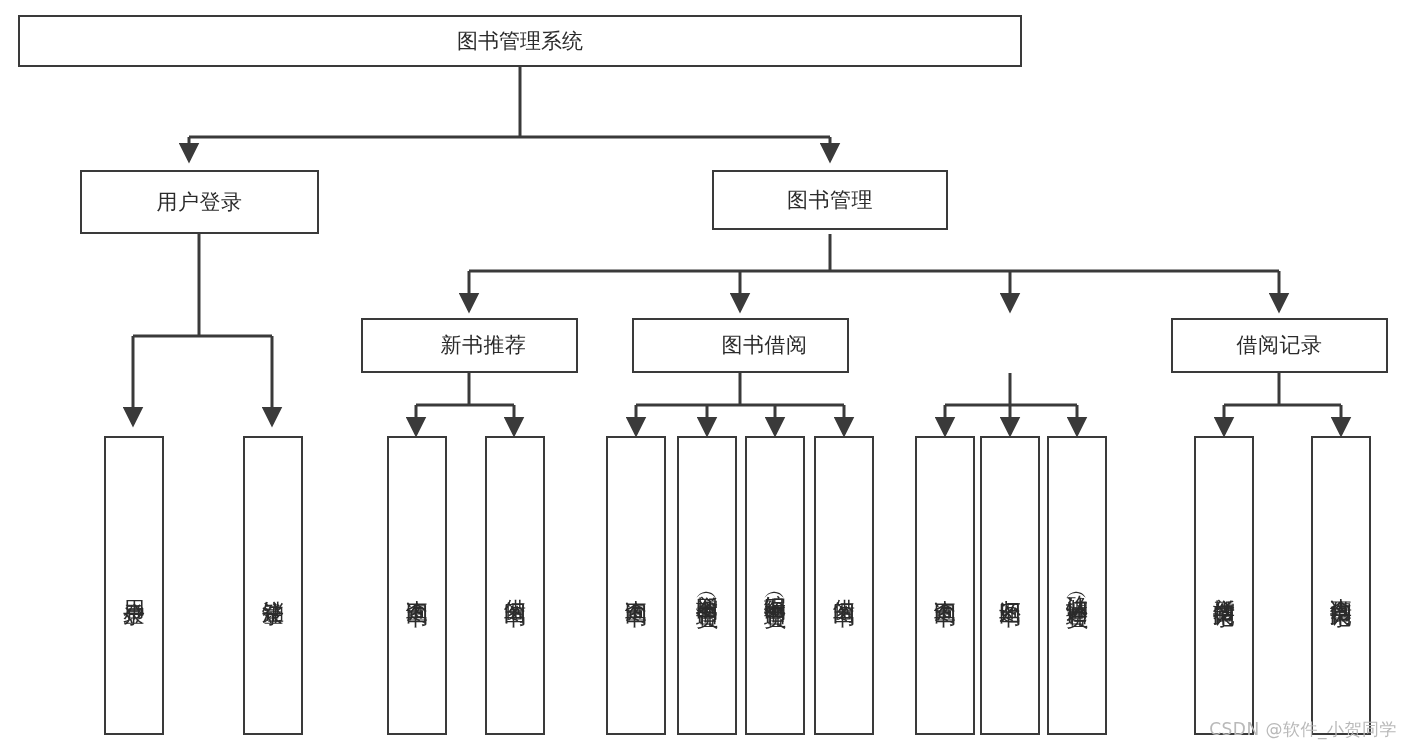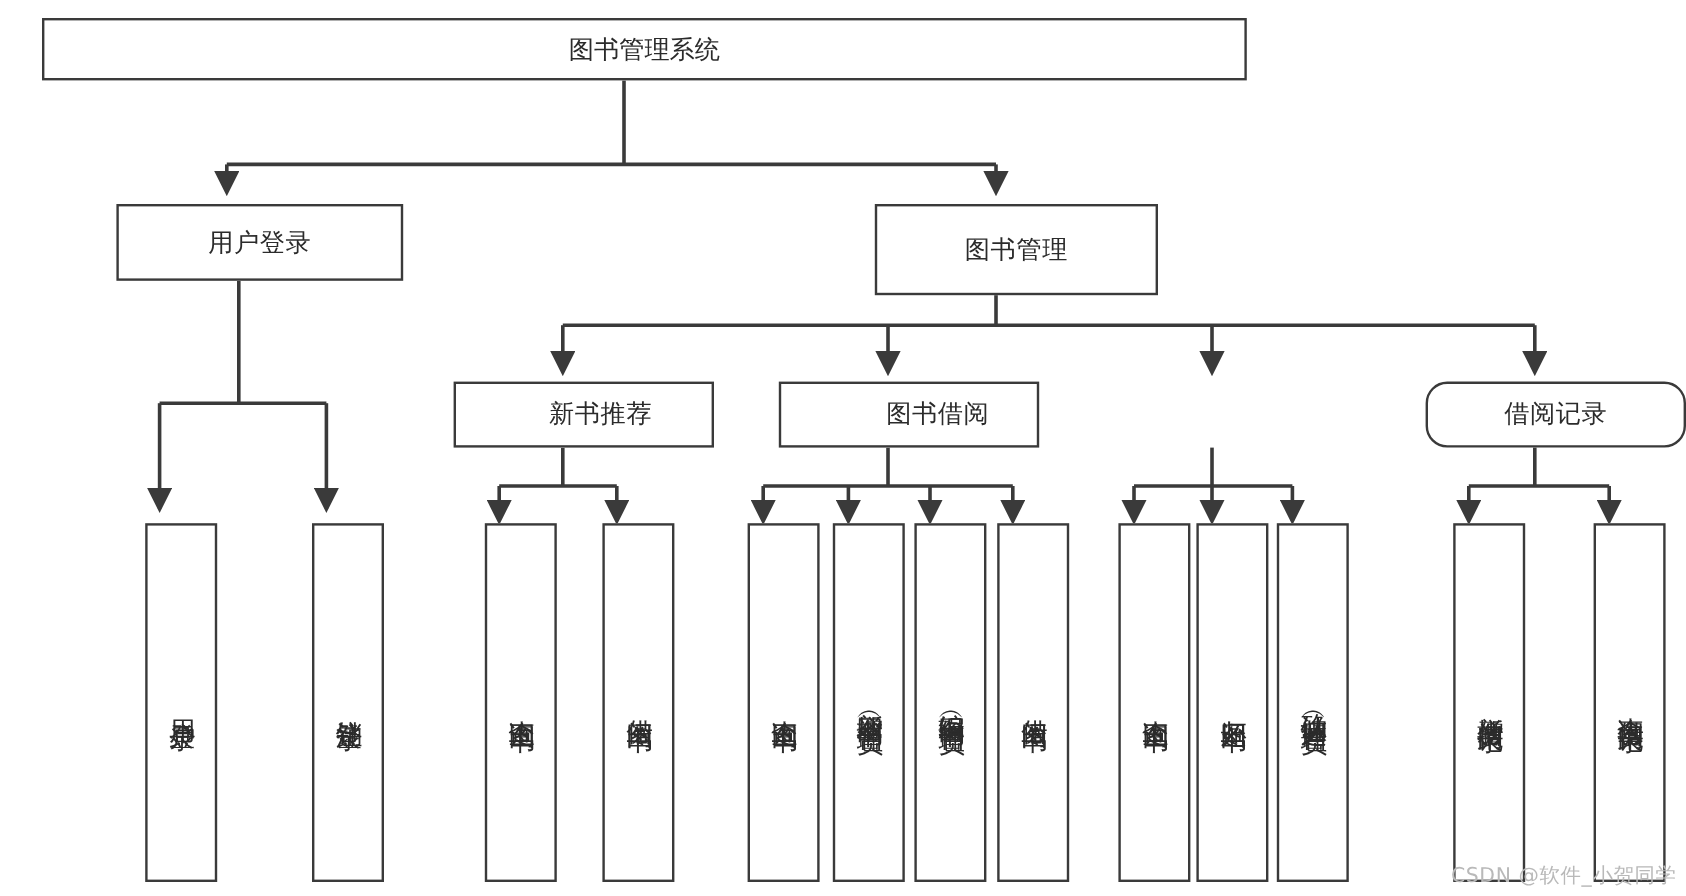--- a/index.html
+++ b/index.html
@@ -21,21 +21,20 @@
     position: absolute;
     box-sizing: border-box;
     border: 2px solid #3a3a3a;
     background: #ffffff;
     display: flex;
     align-items: center;
     justify-content: center;
     color: #2b2b2b;
     text-align: center;
     line-height: 1.18;
-    margin-left: 17px;
   }
   .node.h {
     font-size: 21px;
     letter-spacing: 0.5px;
   }
   .node.root {
     font-size: 21px;
   }
   .node.v {
     writing-mode: vertical-rl;
@@ -125,31 +124,31 @@
     </g>
   </svg>
 
   <div class="node root" style="left:18px; top:15px; width:1004px; height:52px;">
     <span>图书管理系统</span>
   </div>
 
   <div class="node h" style="left:80px; top:170px; width:239px; height:64px;">
     <span>用户登录</span>
   </div>
-  <div class="node h" style="left:712px; top:170px; width:236px; height:76px;">
+  <div class="node h" style="left:712px; top:170px; width:236px; height:60px;">
     <span>图书管理</span>
   </div>
 
   <div class="node h" style="left:361px; top:318px; width:217px; height:55px;padding-left:28px;">
     <span>新书推荐</span>
   </div>
   <div class="node h" style="left:632px; top:318px; width:217px; height:55px;padding-left:48px;">
     <span>图书借阅</span>
   </div>
-  <div class="node h" style="left:1171px; top:318px; width:217px; height:55px;border-radius:18px;">
+  <div class="node h" style="left:1171px; top:318px; width:217px; height:55px;">
     <span>借阅记录</span>
   </div>
 
   <div class="node v" style="left:104px; top:436px; width:60px; height:299px;">
     <span class="vtext">用户登录</span>
   </div>
   <div class="node v" style="left:243px; top:436px; width:60px; height:299px;">
     <span class="vtext">注销登录</span>
   </div>
 

